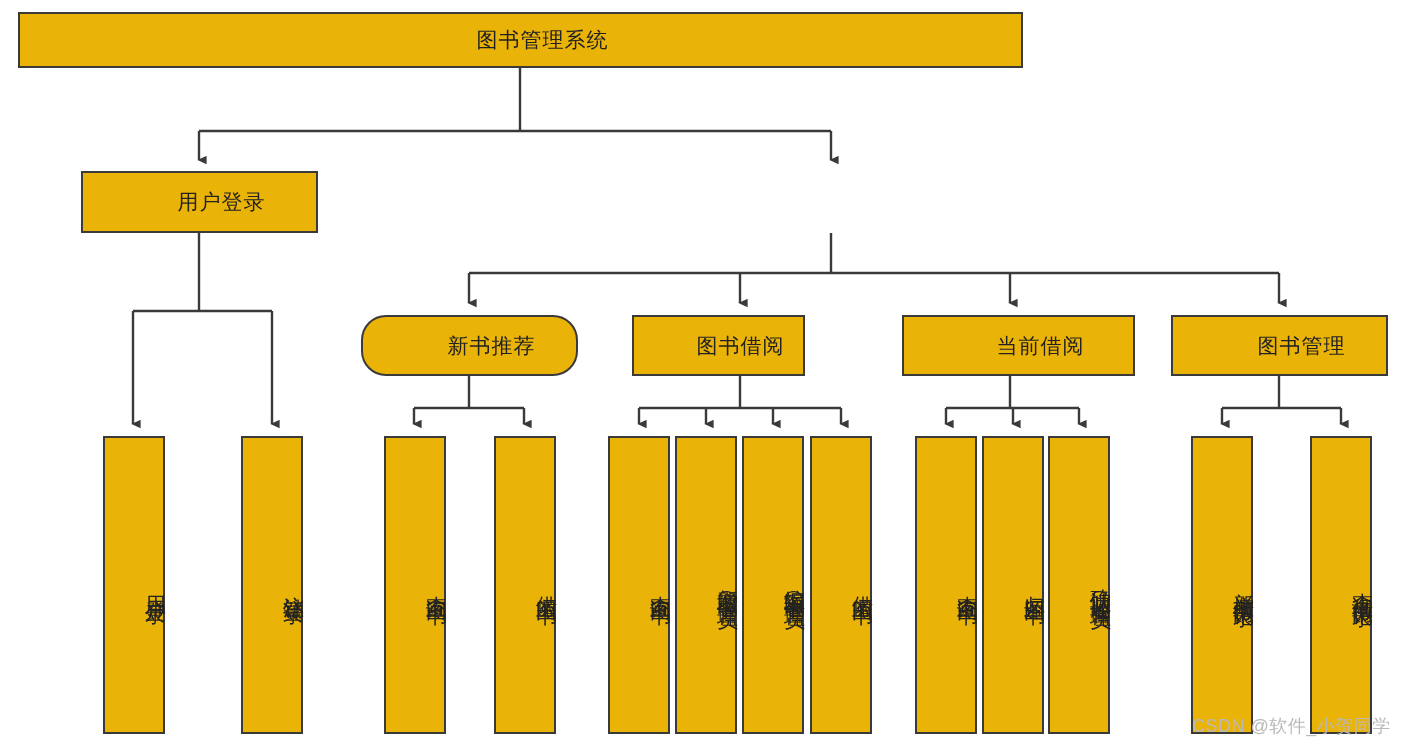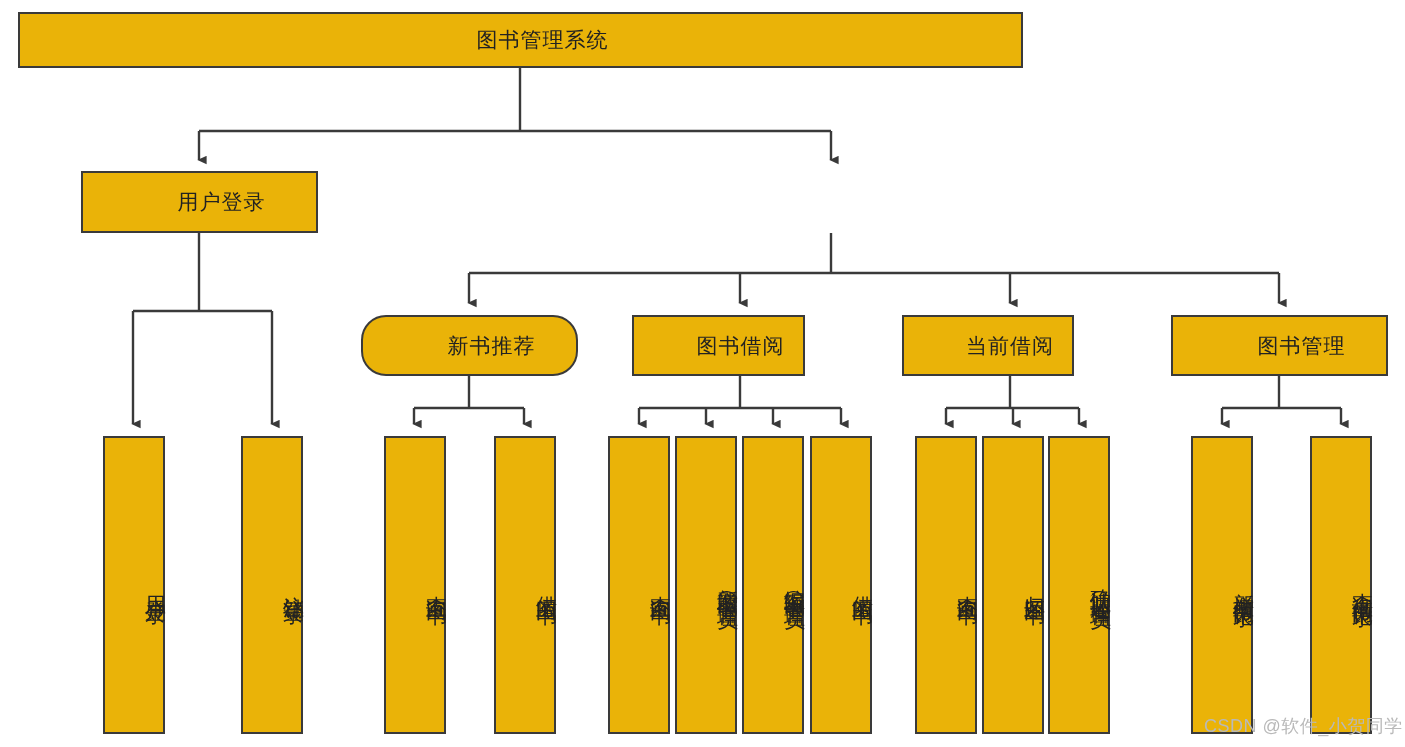--- a/index.html
+++ b/index.html
@@ -125,21 +125,21 @@
   <div class="node horiz" style="left:81px; top:171px; width:237px; height:62px;">
     <span class="lbl">用户登录</span>
   </div>
 
   <div class="node horiz" style="left:361px; top:315px; width:217px; height:61px;border-radius:25px;">
     <span class="lbl">新书推荐</span>
   </div>
   <div class="node horiz" style="left:632px; top:315px; width:173px; height:61px;">
     <span class="lbl">图书借阅</span>
   </div>
-  <div class="node horiz" style="left:902px; top:315px; width:172px; height:61px;">
+  <div class="node horiz" style="left:902px; top:315px; width:233px; height:61px;">
     <span class="lbl">当前借阅</span>
   </div>
   <div class="node horiz" style="left:1171px; top:315px; width:217px; height:61px;">
     <span class="lbl">图书管理</span>
   </div>
 
   <div class="node vert" style="left:103px; top:436px; width:62px; height:298px;">
     <span class="lbl">用户登录</span>
   </div>
   <div class="node vert" style="left:241px; top:436px; width:62px; height:298px;">
@@ -176,15 +176,15 @@
     <span class="lbl">确认归还（管理员）</span>
   </div>
 
   <div class="node vert" style="left:1191px; top:436px; width:62px; height:298px;">
     <span class="lbl">新增借阅记录</span>
   </div>
   <div class="node vert" style="left:1310px; top:436px; width:62px; height:298px;">
     <span class="lbl">查询借阅记录</span>
   </div>
 
-  <div class="watermark" style="left:1192px; top:714px;margin-left:12px;">CSDN @软件_小贺同学</div>
+  <div class="watermark" style="left:1192px; top:714px;">CSDN @软件_小贺同学</div>
 
 </div>
 
 </body></html>

